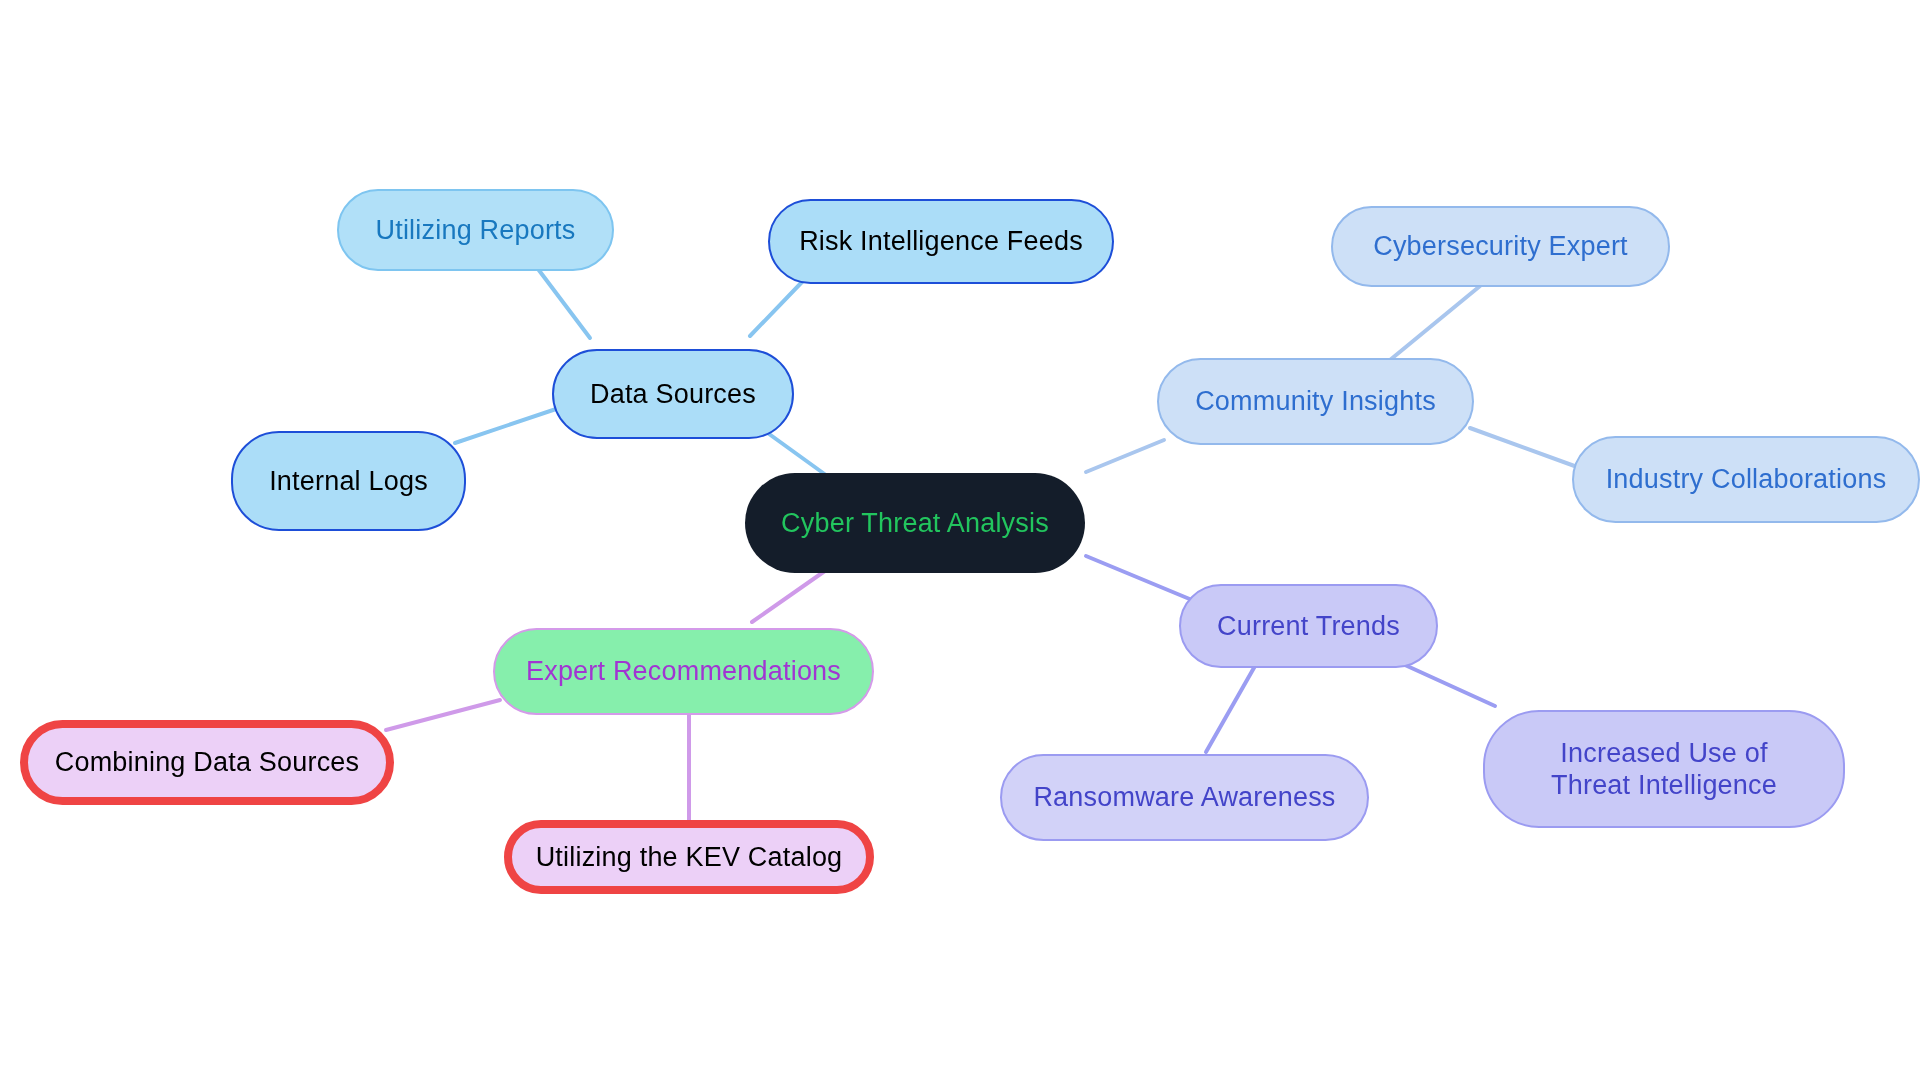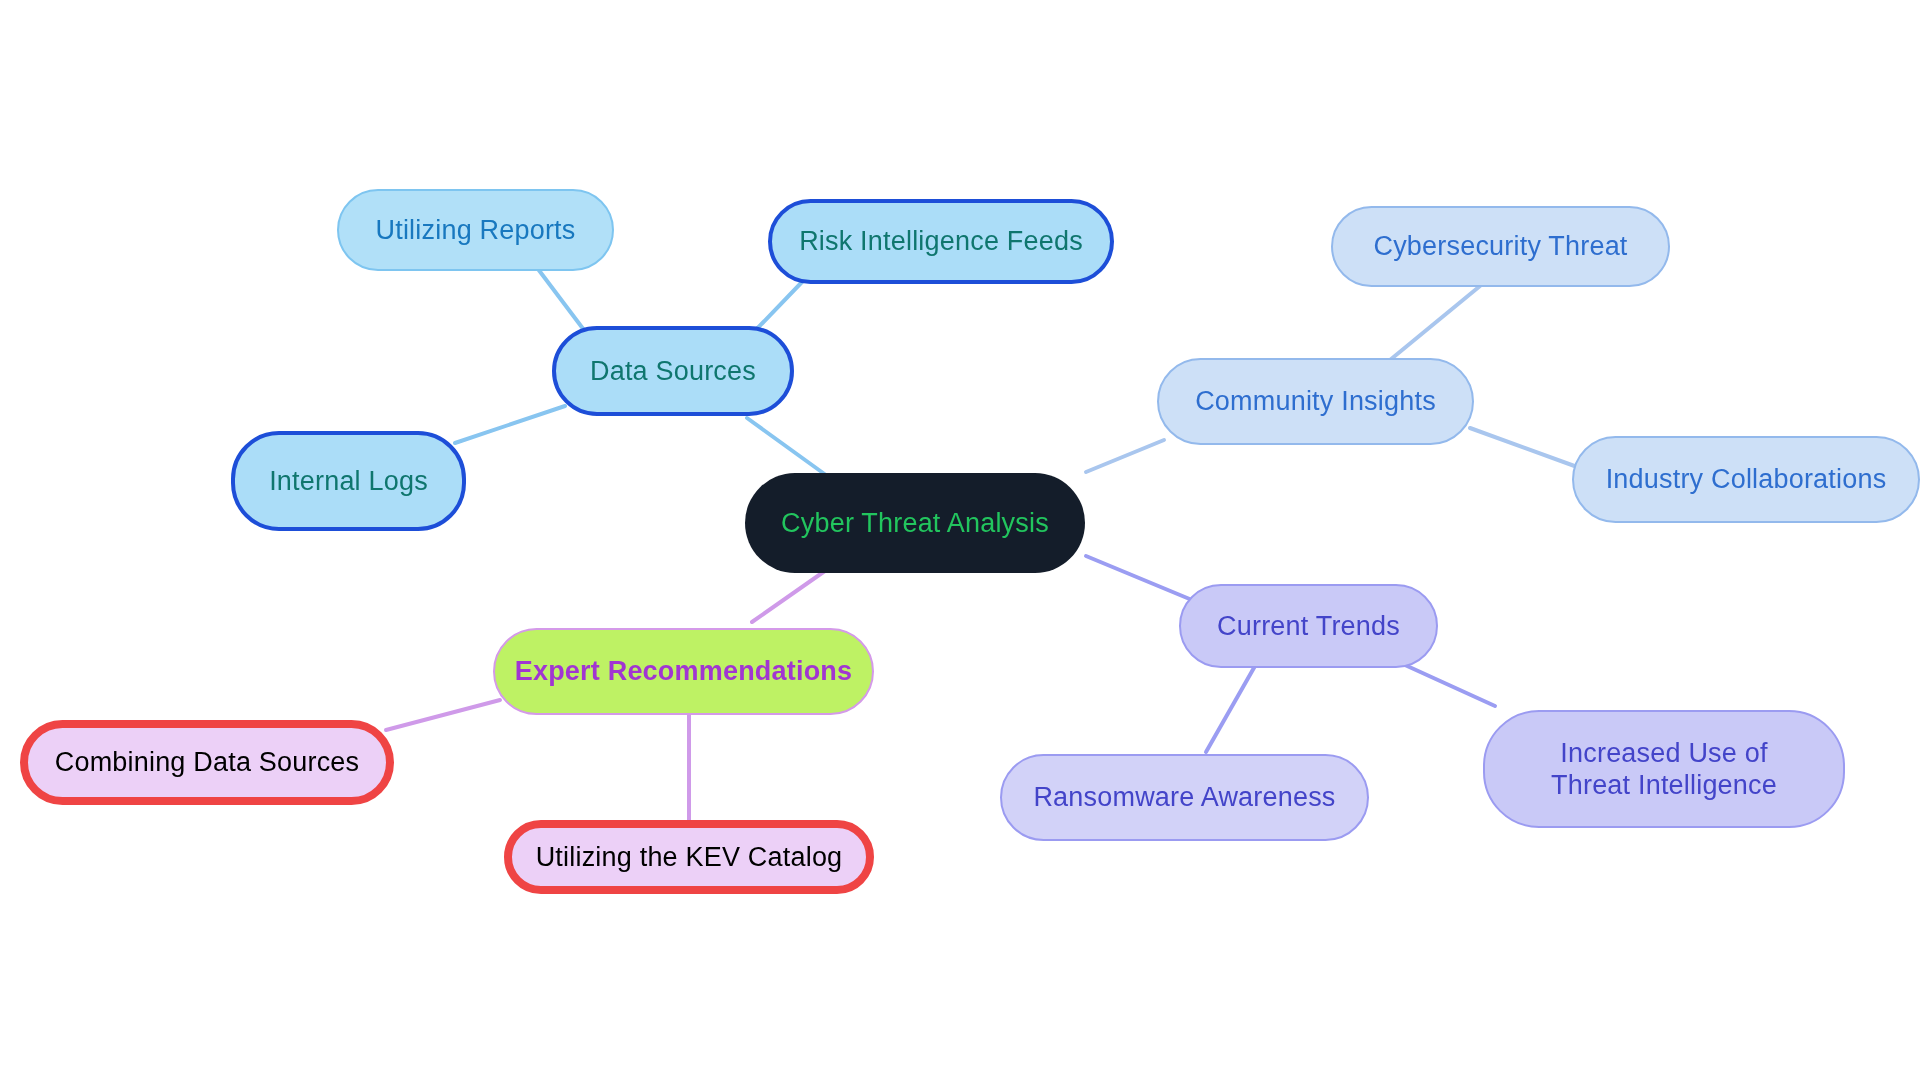--- a/index.html
+++ b/index.html
@@ -36,26 +36,26 @@
     padding: 0 18px;
     cursor: pointer;
     user-select: none;
   }
   .node-center {
     background: #141d2a;
     color: #22c55e;
     border-radius: 52px;
     border: none;
   }
-  .branch-blue       { background: #abddf8; border: 4px solid #1d4ed8; color: #0f766e; }
+  .branch-blue       { background: #abddf8; border: 2px solid #1d4ed8; color: #000000; }
   .branch-blue-lite  { background: #b1e0f8; border: 2px solid #7ec5f0; color: #1878bf; }
   .branch-pale       { background: #cde0f7; border: 2px solid #93b9ec; color: #2e6ecf; }
   .branch-peri       { background: #c9c9f7; border: 2px solid #9b9bf1; color: #4344c9; }
   .branch-peri-lite  { background: #d2d2f8; border: 2px solid #9b9bf1; color: #4344c9; }
-  .branch-orchid     { background: #bef264; border: 2px solid #d49ae9; color: #a135d2; font-weight: bold; }
+  .branch-orchid     { background: #86efac; border: 2px solid #d49ae9; color: #a135d2; }
   .branch-orchid-lite{ background: #ecd0f7; border: 8px solid #ef4444; color: #000000; }
 </style>
 </head>
 <body>
 
 <div class="canvas">
 
   <svg class="edges" viewBox="0 0 1920 1083" xmlns="http://www.w3.org/2000/svg">
 
     <line x1="538" y1="269" x2="590" y2="338" stroke="#88c5f0" stroke-width="4" stroke-linecap="round"></line>
@@ -71,27 +71,27 @@
     <line x1="1255" y1="666" x2="1206" y2="752" stroke="#9b9df2" stroke-width="4" stroke-linecap="round"></line>
     <line x1="1394" y1="660" x2="1495" y2="706" stroke="#9b9df2" stroke-width="4" stroke-linecap="round"></line>
 
     <line x1="832" y1="566" x2="752" y2="622" stroke="#cf9ae9" stroke-width="4" stroke-linecap="round"></line>
     <line x1="500" y1="700" x2="386" y2="730" stroke="#cf9ae9" stroke-width="4" stroke-linecap="round"></line>
     <line x1="689" y1="713" x2="689" y2="822" stroke="#cf9ae9" stroke-width="4" stroke-linecap="round"></line>
   </svg>
 
   <div class="node node-center" style="left:745px; top:473px; width:340px; height:100px;">Cyber Threat Analysis</div>
 
-  <div class="node branch-blue" style="left:552px; top:326px; width:242px; height:90px;">Data Sources</div>
+  <div class="node branch-blue" style="left:552px; top:349px; width:242px; height:90px;">Data Sources</div>
   <div class="node branch-blue-lite" style="left:337px; top:189px; width:277px; height:82px;">Utilizing Reports</div>
   <div class="node branch-blue" style="left:768px; top:199px; width:346px; height:85px;">Risk Intelligence Feeds</div>
   <div class="node branch-blue" style="left:231px; top:431px; width:235px; height:100px;">Internal Logs</div>
 
   <div class="node branch-pale" style="left:1157px; top:358px; width:317px; height:87px;">Community Insights</div>
-  <div class="node branch-pale" style="left:1331px; top:206px; width:339px; height:81px;">Cybersecurity Threat</div>
+  <div class="node branch-pale" style="left:1331px; top:206px; width:339px; height:81px;">Cybersecurity Expert</div>
   <div class="node branch-pale" style="left:1572px; top:436px; width:348px; height:87px;">Industry Collaborations</div>
 
   <div class="node branch-peri" style="left:1179px; top:584px; width:259px; height:84px;">Current Trends</div>
   <div class="node branch-peri-lite" style="left:1000px; top:754px; width:369px; height:87px;">Ransomware Awareness</div>
   <div class="node branch-peri" style="left:1483px; top:710px; width:362px; height:118px; border-radius:56px; padding:8px 40px;">Increased Use of Threat Intelligence</div>
 
   <div class="node branch-orchid" style="left:493px; top:628px; width:381px; height:87px;">Expert Recommendations</div>
   <div class="node branch-orchid-lite" style="left:20px; top:720px; width:374px; height:85px;">Combining Data Sources</div>
   <div class="node branch-orchid-lite" style="left:504px; top:820px; width:370px; height:74px;">Utilizing the KEV Catalog</div>
 

